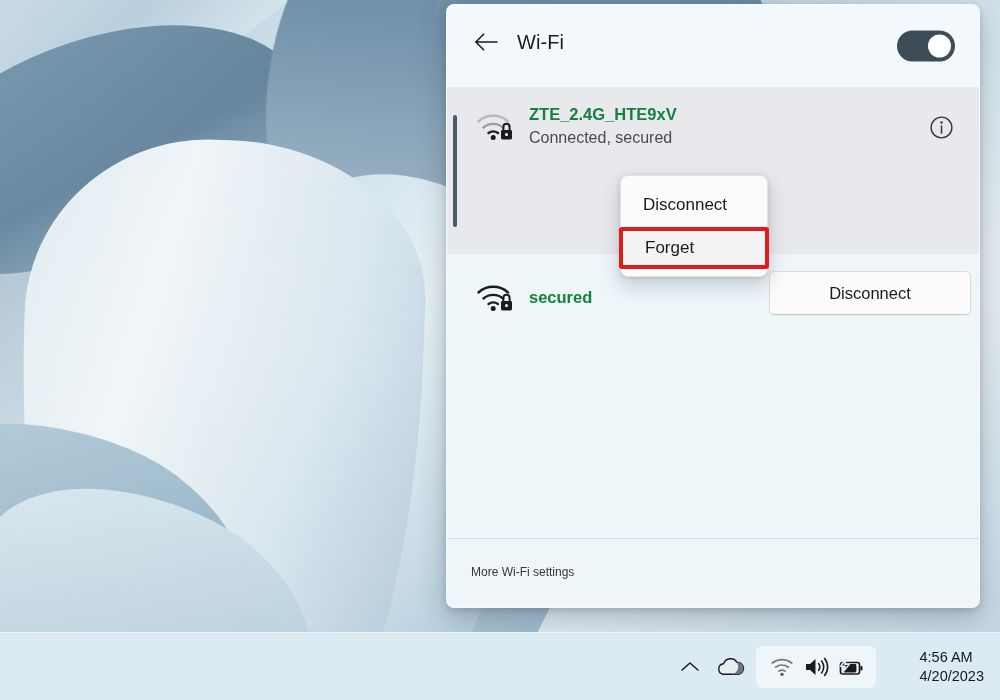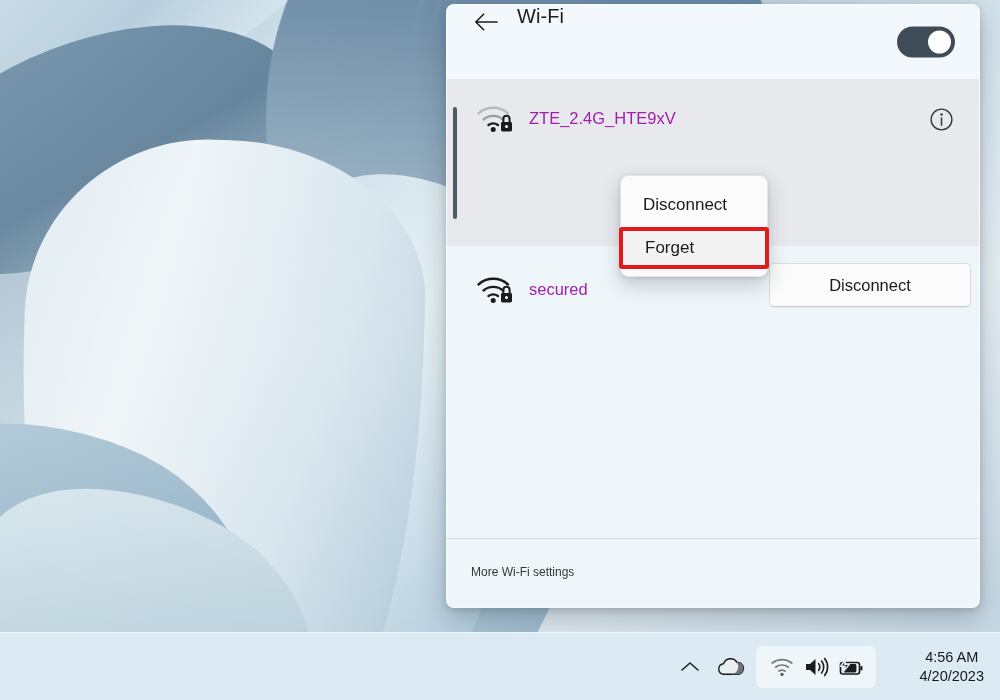--- a/index.html
+++ b/index.html
@@ -126,21 +126,22 @@
     overflow: hidden;
     border: 1px solid rgba(255,255,255,.55);
     box-sizing: border-box;
   }
 
   
   .fly-header {
     position: relative;
     height: 74px;
     display: flex;
-    padding: 0 24px 0 22px;
+    align-items: center;
+    padding: 0 24px 8px 22px;
     background: #f2f8fb;
   }
   .back-arrow {
     width: 34px; height: 34px;
     display: flex; align-items: center; justify-content: center;
     border-radius: 4px;
     cursor: pointer;
   }
   .hdr-title {
     margin-left: 14px;
@@ -189,22 +190,23 @@
   .net-icon {
     width: 48px;
     flex: 0 0 48px;
     display: flex;
     align-items: center;
     justify-content: center;
   }
   .net-text { margin-left: 10px; }
   .net-name {
     font-size: 16.5px;
-    color: #a21caf;
+    color: #15803d;
     line-height: 21px;
+    font-weight: bold;
   }
   .net-sub {
     font-size: 16px;
     color: #4a4a4d;
     line-height: 23px;
     margin-top: 1px;
   }
   .info-btn {
     position: absolute;
     right: 22px; top: 24px;
@@ -324,21 +326,21 @@
     cursor: pointer;
   }
   .tray-pill .ti {
     width: 30px; height: 28px;
     display: flex; align-items: center; justify-content: center;
   }
   .clock {
     position: absolute;
     right: 16px; top: 50%;
     transform: translateY(-50%);
-    text-align: center;
+    text-align: left;
     font-size: 14.5px;
     color: #17181a;
     line-height: 19px;
     cursor: pointer;
   }
 </style>
 </head>
 <body>
 
 <div id="screen">
@@ -383,20 +385,21 @@
             <path d="M8.5 18.5 A15 15 0 0 1 28 18.5" fill="none" stroke="#9b9ca0" stroke-width="2.4" stroke-linecap="round"></path>
             <path d="M13.5 24 A8.4 8.4 0 0 1 23 24" fill="none" stroke="#1b1b1d" stroke-width="2.4" stroke-linecap="round"></path>
             <circle cx="18.2" cy="28.6" r="2.5" fill="#1b1b1d"></circle>
             <rect x="26" y="21" width="11" height="9.5" rx="1.4" fill="#1b1b1d"></rect>
             <path d="M28.4 21 v-3.1 a3.1 3.1 0 0 1 6.2 0 V21" fill="none" stroke="#1b1b1d" stroke-width="2"></path>
             <circle cx="31.5" cy="25.4" r="1.5" fill="#ffffff"></circle>
           </svg>
         </div>
         <div class="net-text">
           <div class="net-name">ZTE_2.4G_HTE9xV</div>
+          <div class="net-sub">Connected, secured</div>
         </div>
       </div>
 
       <div class="info-btn">
         <svg width="25" height="25" viewBox="0 0 25 25">
           <circle cx="12.5" cy="12.5" r="10.4" fill="none" stroke="#3a3a3d" stroke-width="1.4"></circle>
           <circle cx="12.5" cy="7.6" r="1.25" fill="#3a3a3d"></circle>
           <path d="M12.5 11 v7.3" stroke="#3a3a3d" stroke-width="1.5" stroke-linecap="round"></path>
         </svg>
       </div>

